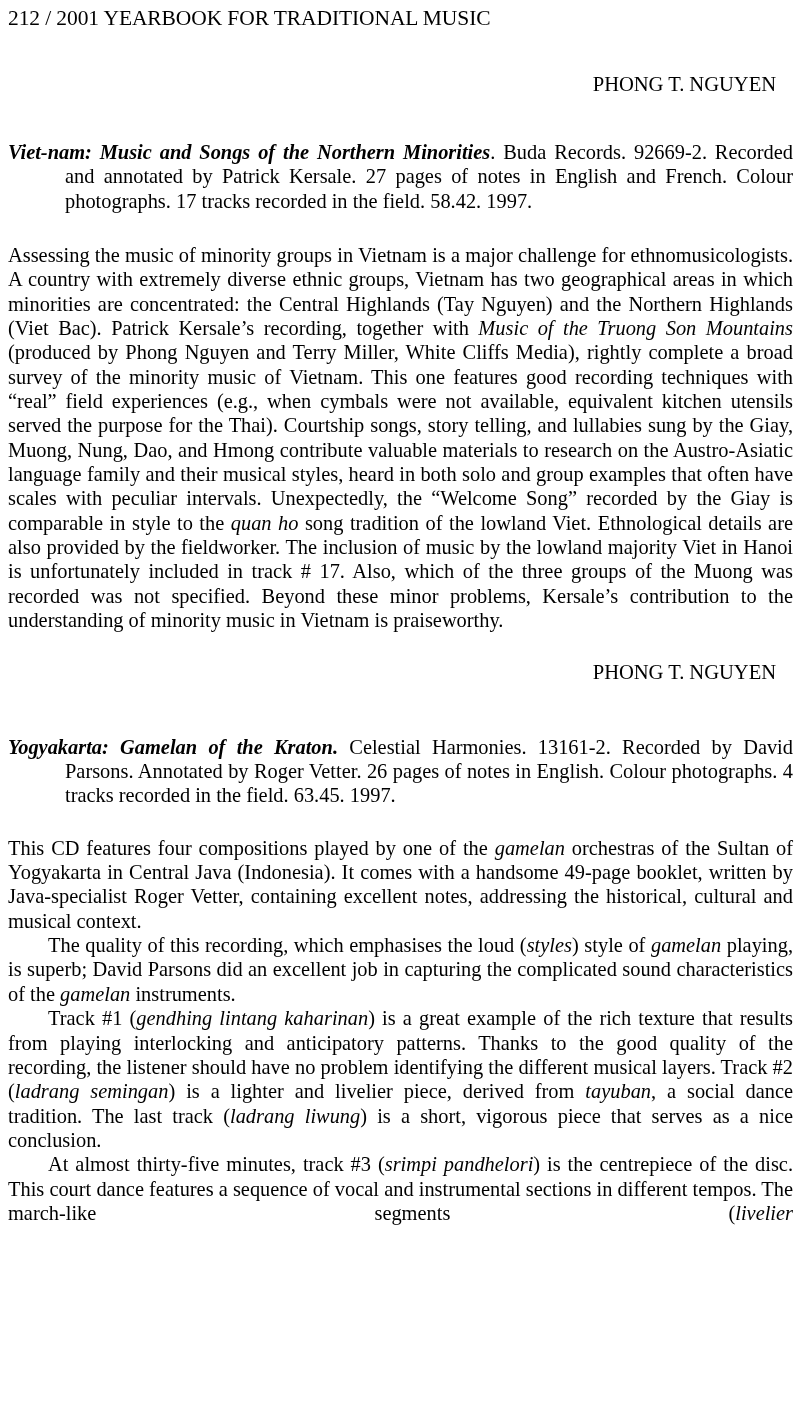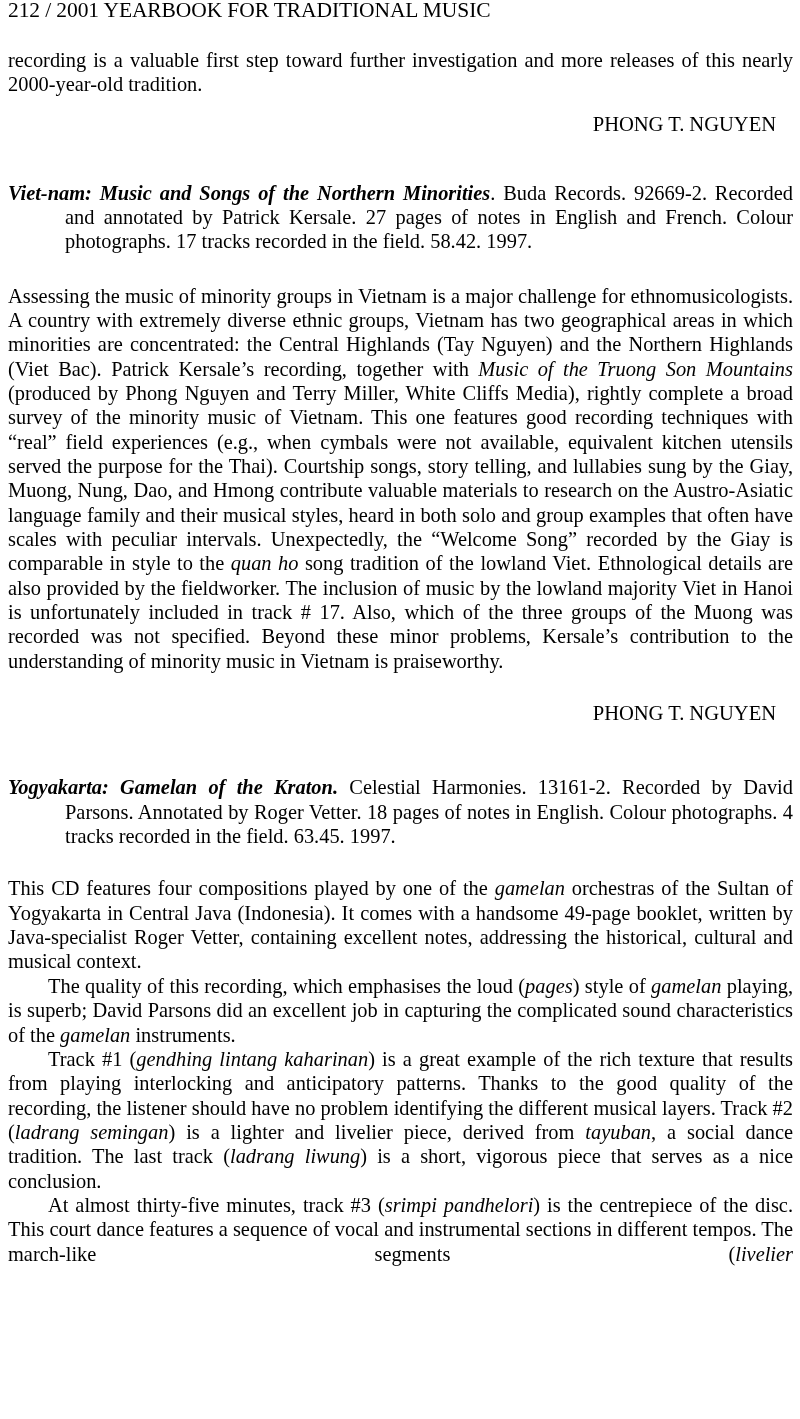--- a/index.html
+++ b/index.html
@@ -21,20 +21,21 @@
     height: 1419px;
     box-sizing: border-box;
     padding: 0 7px 0 8px;
   }
 
   
   .running-head {
     font-size: 21.5px;
     line-height: 1.0;
     letter-spacing: -0.1px;
+    padding-top: 8px;
     white-space: nowrap;
   }
 
   
   .body-par {
     font-size: 20.4px;
     line-height: 24.35px;
     text-align: justify;
     text-justify: inter-word;
     margin: 0;
@@ -96,21 +97,20 @@
 </style>
 </head>
 <body>
 
 <div class="page">
 
   <div class="running-head">212 / 2001 YEARBOOK FOR TRADITIONAL MUSIC</div>
 
   <div class="gap-26"></div>
 
-  <p class="body-par no-justify-tail">recording is a valuable first step toward further investigation and more releases of this nearly 2000-year-old tradition.</p>
 
   <p class="signature">PHONG T. NGUYEN</p>
 
   <div class="gap-28"></div>
 
   <p class="citation short-tail">
     <span class="cite-title">Viet-nam: Music and Songs of the Northern Minorities</span><span>. Buda Records. 92669-2. Recorded and annotated by Patrick Kersale. 27 pages of notes in English and French. Colour photographs. 17 tracks recorded in the field. 58.42. 1997.</span>
   </p>
 
   <div class="gap-30"></div>
@@ -119,31 +119,31 @@
     <span>Assessing the music of minority groups in Vietnam is a major challenge for ethnomusicologists. A country with extremely diverse ethnic groups, Vietnam has two geographical areas in which minorities are concentrated: the Central Highlands (Tay Nguyen) and the Northern Highlands (Viet Bac). Patrick Kersale’s recording, together with </span><em class="term">Music of the Truong Son Mountains</em><span> (produced by Phong Nguyen and Terry Miller, White Cliffs Media), rightly complete a broad survey of the minority music of Vietnam. This one features good recording techniques with “real” field experiences (e.g., when cymbals were not available, equivalent kitchen utensils served the purpose for the Thai). Courtship songs, story telling, and lullabies sung by the Giay, Muong, Nung, Dao, and Hmong contribute valuable materials to research on the Austro-Asiatic language family and their musical styles, heard in both solo and group examples that often have scales with peculiar intervals. Unexpectedly, the “Welcome Song” recorded by the Giay is comparable in style to the </span><em class="term">quan ho</em><span> song tradition of the lowland Viet. Ethnological details are also provided by the fieldworker. The inclusion of music by the lowland majority Viet in Hanoi is unfortunately included in track # 17. Also, which of the three groups of the Muong was recorded was not specified. Beyond these minor problems, Kersale’s contribution to the understanding of minority music in Vietnam is praiseworthy.</span>
   </p>
 
   <div class="gap-12"></div>
 
   <p class="signature">PHONG T. NGUYEN</p>
 
   <div class="gap-34"></div>
 
   <p class="citation short-tail">
-    <span class="cite-title">Yogyakarta: Gamelan of the Kraton.</span><span> Celestial Harmonies. 13161-2. Recorded by David Parsons. Annotated by Roger Vetter. 18 pages of notes in English. Colour photographs. 4 tracks recorded in the field. 63.45. 1997.</span>
+    <span class="cite-title">Yogyakarta: Gamelan of the Kraton.</span><span> Celestial Harmonies. 13161-2. Recorded by David Parsons. Annotated by Roger Vetter. 26 pages of notes in English. Colour photographs. 4 tracks recorded in the field. 63.45. 1997.</span>
   </p>
 
   <div class="gap-28"></div>
 
   <p class="body-par no-justify-tail">
     <span>This CD features four compositions played by one of the </span><em class="term">gamelan</em><span> orchestras of the Sultan of Yogyakarta in Central Java (Indonesia). It comes with a handsome 49-page booklet, written by Java-specialist Roger Vetter, containing excellent notes, addressing the historical, cultural and musical context.</span>
   </p>
 
   <p class="body-par indent no-justify-tail">
-    <span>The quality of this recording, which emphasises the loud (</span><em class="term">pages</em><span>) style of </span><em class="term">gamelan</em><span> playing, is superb; David Parsons did an excellent job in capturing the complicated sound characteristics of the </span><em class="term">gamelan</em><span> instruments.</span>
+    <span>The quality of this recording, which emphasises the loud (</span><em class="term">styles</em><span>) style of </span><em class="term">gamelan</em><span> playing, is superb; David Parsons did an excellent job in capturing the complicated sound characteristics of the </span><em class="term">gamelan</em><span> instruments.</span>
   </p>
 
   <p class="body-par indent no-justify-tail">
     <span>Track #1 (</span><em class="term">gendhing lintang kaharinan</em><span>) is a great example of the rich texture that results from playing interlocking and anticipatory patterns. Thanks to the good quality of the recording, the listener should have no problem identifying the different musical layers. Track #2 (</span><em class="term">ladrang semingan</em><span>) is a lighter and livelier piece, derived from </span><em class="term">tayuban</em><span>, a social dance tradition. The last track (</span><em class="term">ladrang liwung</em><span>) is a short, vigorous piece that serves as a nice conclusion.</span>
   </p>
 
   <p class="body-par indent">
     <span>At almost thirty-five minutes, track #3 (</span><em class="term">srimpi pandhelori</em><span>) is the centrepiece of the disc. This court dance features a sequence of vocal and instrumental sections in different tempos. The march-like segments (</span><em class="term">livelier</em>
   </p>
 

